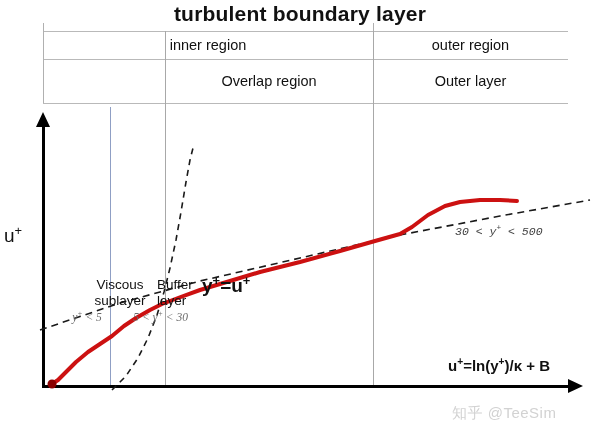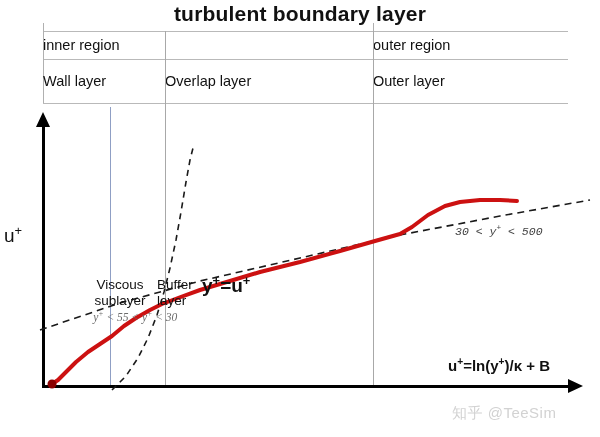--- a/index.html
+++ b/index.html
@@ -47,20 +47,21 @@
     height: 1px;
     background: #b9b9b9;
   }
   .tbl-vline {
     position: absolute;
     width: 1px;
     background: #b0b0b0;
   }
   .tbl-cell {
     position: absolute;
+    text-align: center;
     font-size: 14.5px;
     color: #111111;
     white-space: nowrap;
   }
 
   
   #plot-area {
     left: 0; top: 107px;
     width: 600px;
     height: 330px;
@@ -170,22 +171,21 @@
     <div class="tbl-hline" style="top:72px;"></div>
 
     <div class="tbl-vline" style="left:0px;   top:-8px; height:80px;"></div>
     <div class="tbl-vline" style="left:122px; top:28px; height:48px;"></div>
     <div class="tbl-vline" style="left:330px; top:-8px; height:84px;"></div>
     <div class="tbl-vline" style="left:524px; top:0px;  height:0px;"></div>
 
     <div class="tbl-cell" style="left:0px;   top:6px;  width:330px;">inner region</div>
     <div class="tbl-cell" style="left:330px; top:6px;  width:195px;">outer region</div>
 
-    <div class="tbl-cell" style="left:0px;   top:42px; width:122px;">Wall layer</div>
-    <div class="tbl-cell" style="left:122px; top:42px; width:208px;">Overlap layer</div>
+    <div class="tbl-cell" style="left:122px; top:42px; width:208px;">Overlap region</div>
     <div class="tbl-cell" style="left:330px; top:42px; width:195px;">Outer layer</div>
   </div>
 
   <div class="abs" id="plot-area">
 
     <div class="plot-divider" style="left:110px; top:0px;  height:278px; background:#8f9fc4;"></div>
     <div class="plot-divider" style="left:165px; top:-76px; height:354px; background:#a8a8a8;"></div>
     <div class="plot-divider" style="left:373px; top:-76px; height:354px; background:#a8a8a8;"></div>
 
     <div class="abs" id="y-axis-line"></div>
@@ -200,29 +200,29 @@
       <polyline id="curve-linear" fill="none" stroke="#1a1a1a" stroke-width="1.6" stroke-dasharray="6,5" points="112,283 126,269 138,251 148,231 157,208 164,185 170,161 176,133 181,105 186,75 190,53 193,41"></polyline>
 
       <polyline id="curve-profile" fill="none" stroke="#cc1111" stroke-width="4" stroke-linecap="round" stroke-linejoin="round" points="52,277 58,273 66,265 76,255 88,245 100,237 112,229 124,219 136,211 150,203 162,197 178,191 200,183 230,174 260,165 300,155 340,144 375,134 400,127 412,120 428,108 445,99 460,95 480,93 500,93 517,94"></polyline>
       <circle id="origin-dot" cx="52" cy="277" r="4.5" fill="#8a0000"></circle>
     </svg>
 
     <div class="layer-note" style="left:42px; width:68px; top:170px;">
       <span>Viscous</span><br>
       <span>sublayer</span>
     </div>
-    <div class="layer-range" style="left:58px; width:68px; top:204px;padding-left:16px;">
+    <div class="layer-range" style="left:37px; width:68px; top:204px;padding-left:16px;">
       <i>y</i><sup>+</sup> &lt; 5
     </div>
 
     <div class="layer-note" style="left:113px; width:58px; top:170px; text-align:left;">
       <span>Buffer</span><br>
       <span>layer</span>
     </div>
-    <div class="layer-range" style="left:112px; width:76px; top:204px; text-align:center;">
+    <div class="layer-range" style="left:112px; width:76px; top:204px; text-align:right;">
       5 &lt; <i>y</i><sup>+</sup> &lt; 30
     </div>
 
     <div class="abs" id="outer-range">
       30 &lt; <i>y</i><sup>+</sup> &lt; 500
     </div>
 
     <div class="abs" id="label-yu">
       y<sup>+</sup>=u<sup>+</sup>
     </div>

